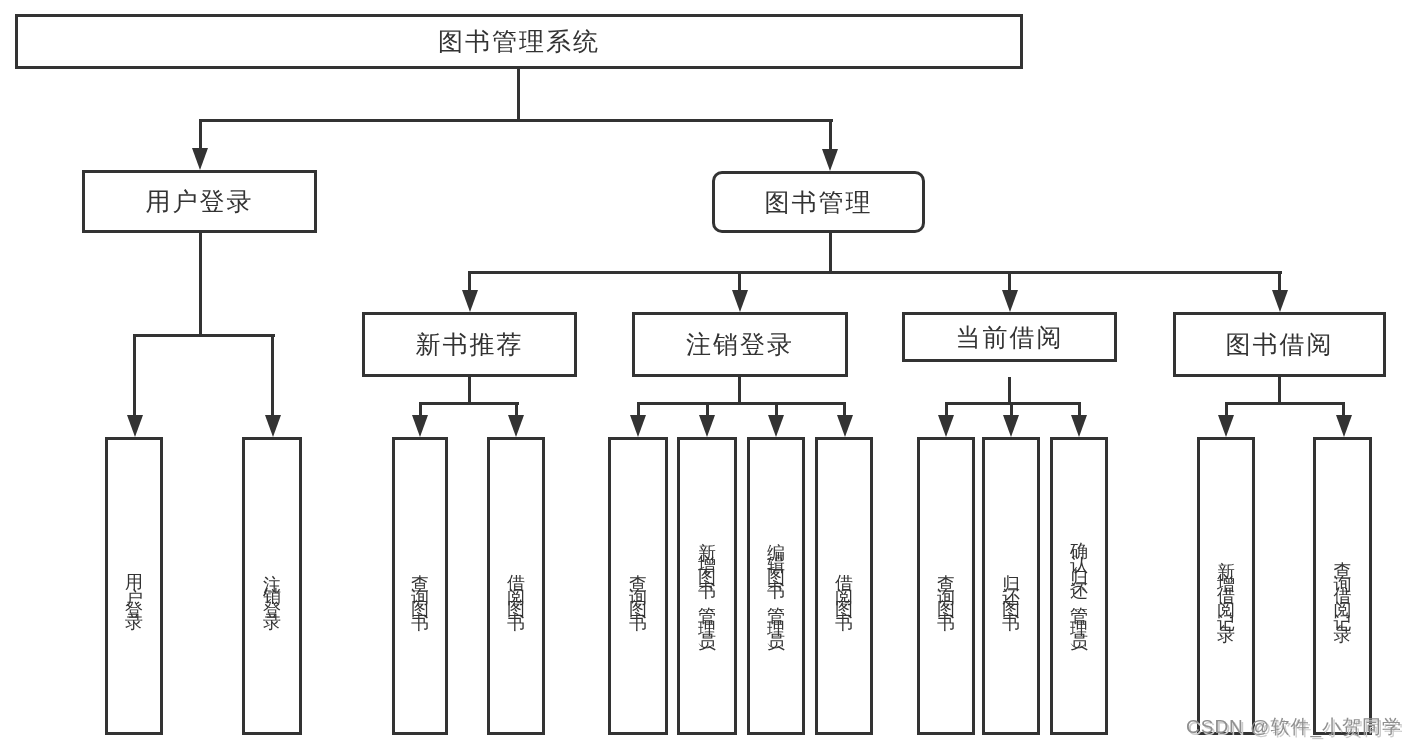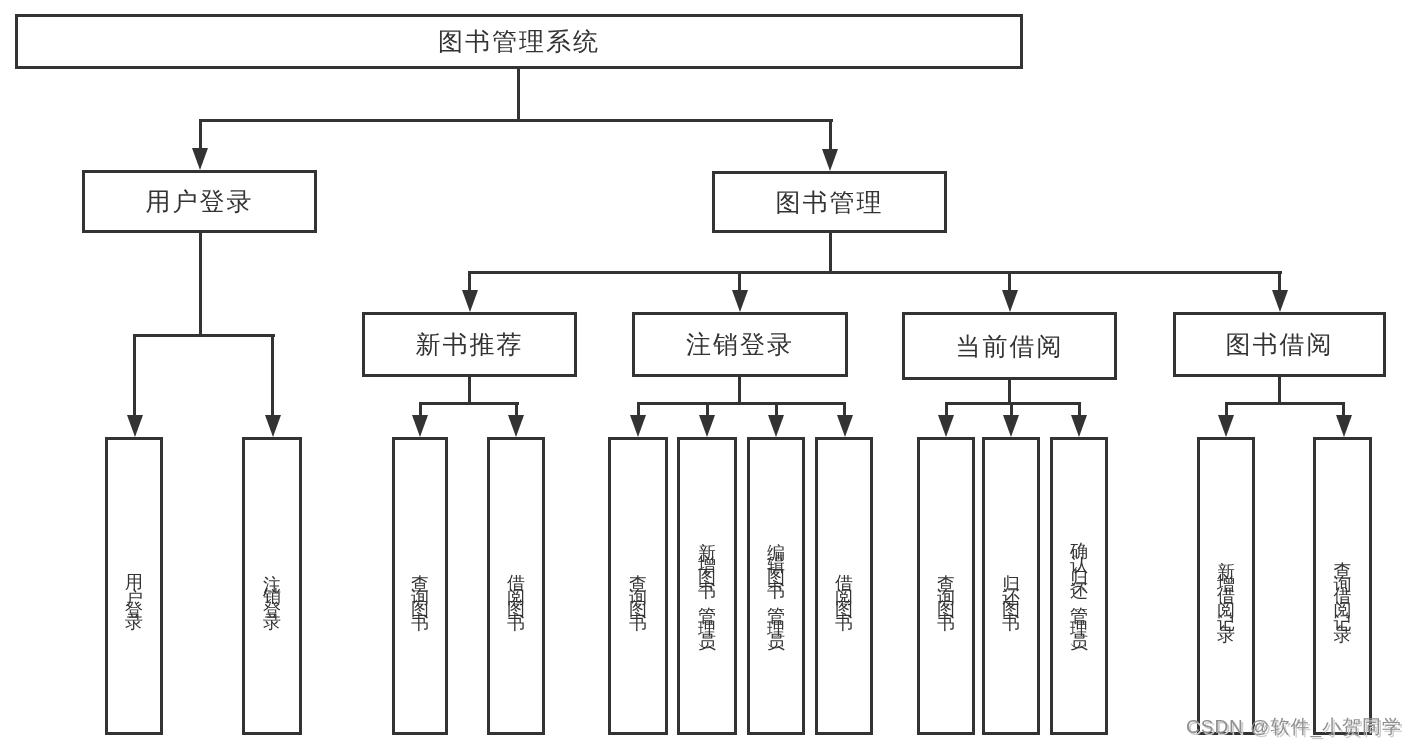--- a/index.html
+++ b/index.html
@@ -119,30 +119,30 @@
       <div class="arrow" style="left: 1218px; top: 415px;"></div>
       <div class="arrow" style="left: 1336px; top: 415px;"></div>
     </div>
   <div id="nodes-layer">
       <div class="node h" style="left: 15px; top: 14px; width: 1008px; height: 55px;">
         <span>图书管理系统</span>
       </div>
       <div class="node h" style="left: 82px; top: 170px; width: 235px; height: 63px;">
         <span>用户登录</span>
       </div>
-      <div class="node h" style="left: 712px; top: 171px; width: 235px; height: 62px;">
+      <div class="node h" style="left: 712px; top: 171px; width: 213px; height: 62px; border-radius: 10px;">
         <span>图书管理</span>
       </div>
       <div class="node h" style="left: 362px; top: 312px; width: 215px; height: 65px;">
         <span>新书推荐</span>
       </div>
       <div class="node h" style="left: 632px; top: 312px; width: 216px; height: 65px;">
         <span>注销登录</span>
       </div>
-      <div class="node h" style="left: 902px; top: 312px; width: 215px; height: 68px;">
+      <div class="node h" style="left: 902px; top: 312px; width: 215px; height: 50px;">
         <span>当前借阅</span>
       </div>
       <div class="node h" style="left: 1173px; top: 312px; width: 213px; height: 65px;">
         <span>图书借阅</span>
       </div>
       <div class="node v" style="left: 105px; top: 437px; width: 58px; height: 298px;">
         <span>用户登录</span>
       </div>
       <div class="node v" style="left: 242px; top: 437px; width: 60px; height: 298px;">
         <span>注销登录</span>

